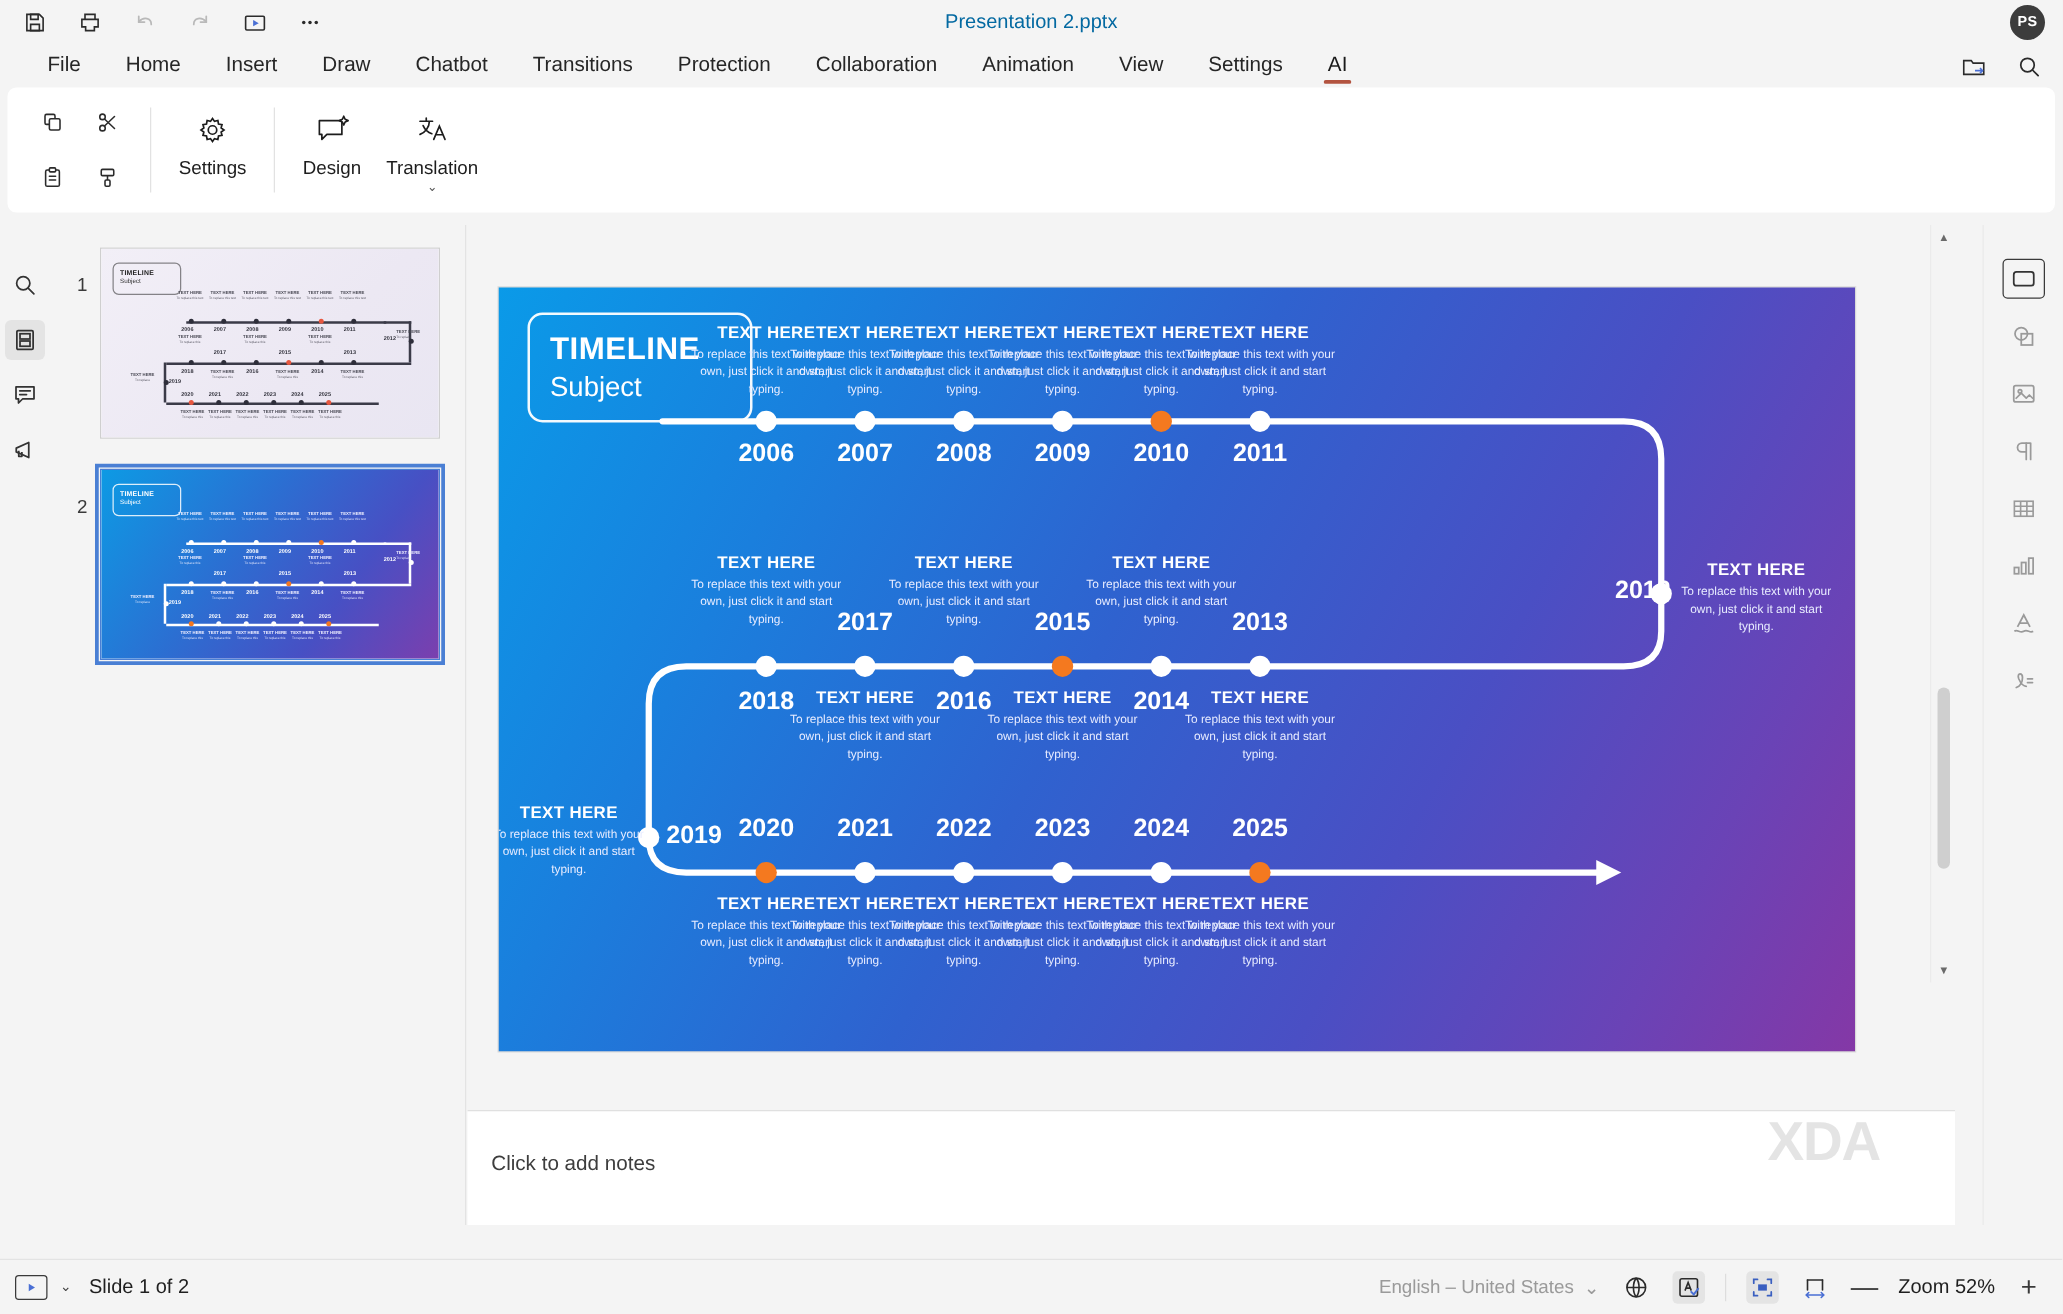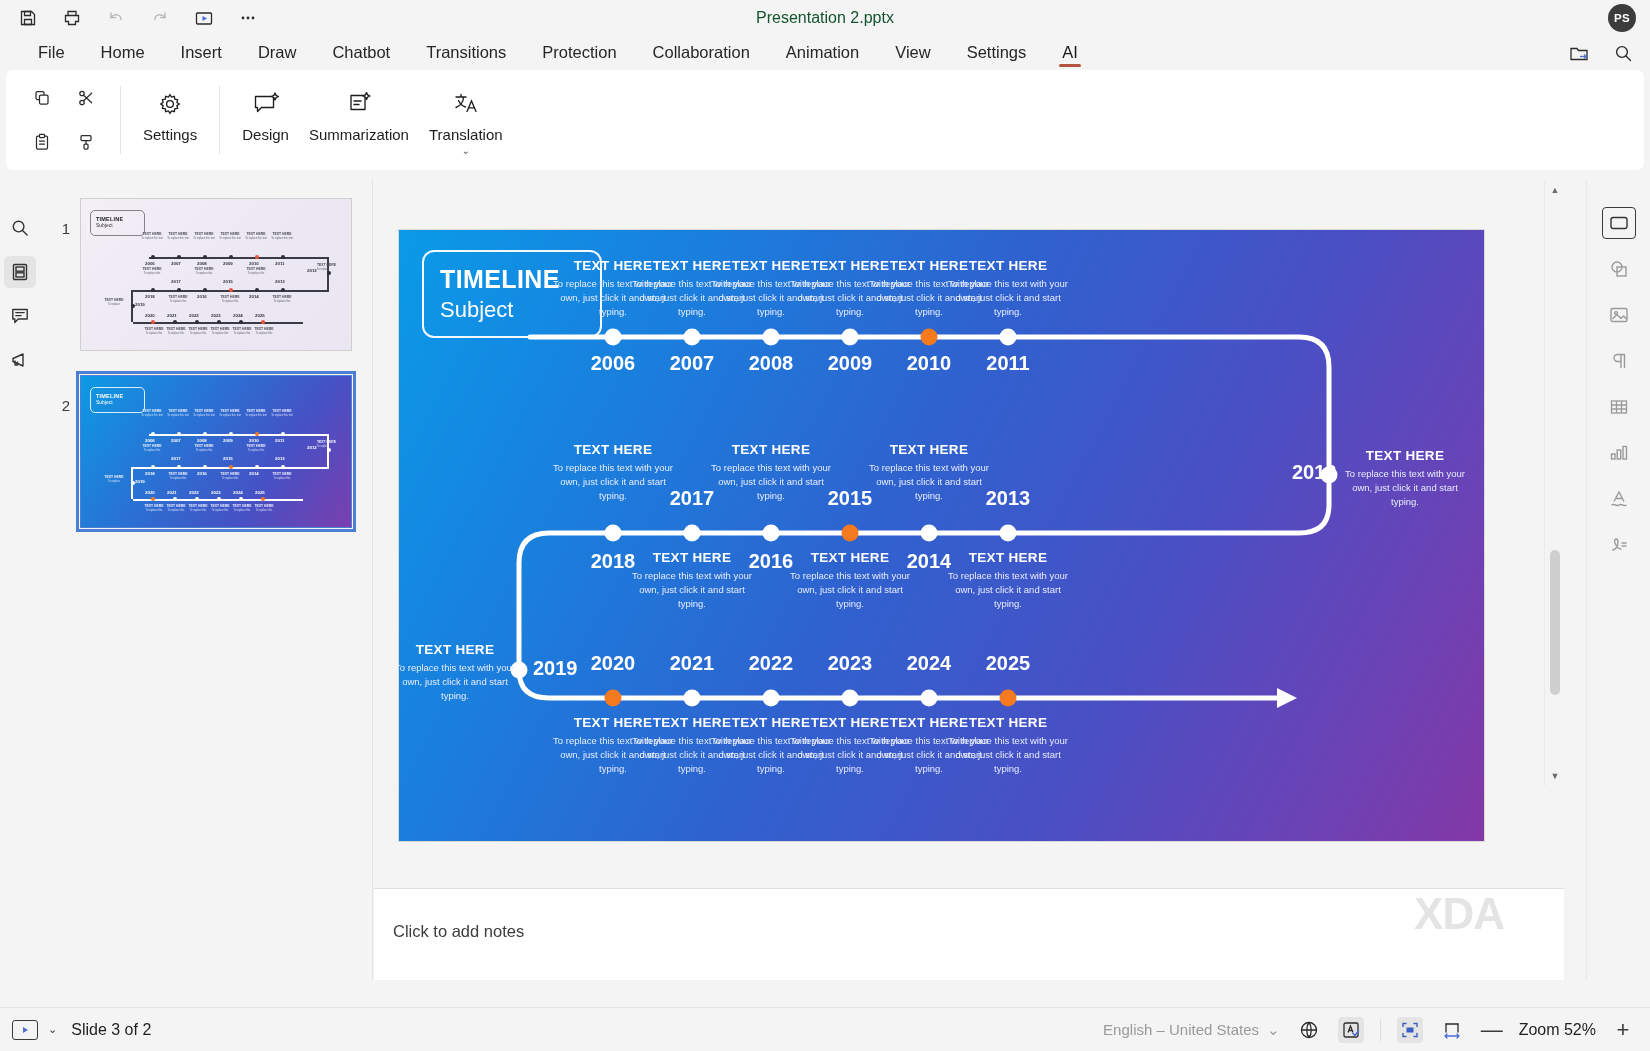--- a/index.html
+++ b/index.html
@@ -12,21 +12,21 @@
   .app { position: relative; width: 1650px; height: 1051px; background: #f4f4f4; }
 
   
   .topbar { position: absolute; left: 0; top: 0; width: 1650px; height: 36px; background: #f4f4f4; }
   .qa-icons { position: absolute; left: 8px; top: 2px; display: flex; align-items: center; gap: 4px; }
   .qa-btn { width: 40px; height: 32px; display: flex; align-items: center; justify-content: center; border-radius: 3px; }
   .qa-btn svg { display:block; }
   .doc-title {
     position: absolute; left: 0; top: 0; width: 1650px; height: 36px;
     display: flex; align-items: center; justify-content: center;
-    font-size: 16px; color: #14532d; pointer-events: none;
+    font-size: 16px; color: #0369a1; pointer-events: none;
   }
   .avatar {
     position: absolute; right: 14px; top: 4px; width: 28px; height: 28px; border-radius: 50%;
     background: #3c3c3c; color: #fff; font-size: 11.5px; font-weight: bold;
     display: flex; align-items: center; justify-content: center; letter-spacing: .3px;
   }
 
   
   .menubar { position: absolute; left: 0; top: 36px; width: 1650px; height: 33px; background: #f4f4f4; }
   .menu-items { position: absolute; left: 20px; top: 0; height: 33px; display: flex; align-items: center; gap: 0; }
@@ -320,30 +320,20 @@
 
       <div class="rgroup">
         <div class="rbtn">
           <span class="ico">
             <svg width="32" height="30" viewBox="0 0 32 30" fill="none" stroke="#1d1d1d" stroke-width="1.35" stroke-linejoin="round">
               <path d="M5.5 7.5h18v11h-12l-4 4v-4h-2z"></path>
               <path d="M25 4l1.1 2.4L28.5 7.5l-2.4 1.1L25 11l-1.1-2.4L21.5 7.5l2.4-1.1z" fill="#fff"></path>
             </svg>
           </span>
           <span class="lbl">Design</span>
-        </div>
-        <div class="rbtn">
-          <span class="ico">
-            <svg width="32" height="30" viewBox="0 0 32 30" fill="none" stroke="#1d1d1d" stroke-width="1.35" stroke-linejoin="round">
-              <path d="M8 6.5h14v14H8z"></path>
-              <path d="M11 12h7M11 15.5h5" stroke-linecap="round"></path>
-              <path d="M23.5 3.5l1.1 2.4 2.4 1.1-2.4 1.1-1.1 2.4-1.1-2.4-2.4-1.1 2.4-1.1z" fill="#fff"></path>
-            </svg>
-          </span>
-          <span class="lbl">Summarization</span>
         </div>
         <div class="rbtn">
           <span class="ico">
             <svg width="32" height="30" viewBox="0 0 32 30" fill="none" stroke="#1d1d1d" stroke-width="1.35" stroke-linecap="round">
               <path d="M6 8h10M11 5.5v2.5M13.5 8c0 5-3.5 9-7.5 10.5M8.5 11.5c1.5 3.5 4 5.5 7 6.5"></path>
               <path d="M17 22.5l4.5-10.5 4.5 10.5M18.8 18.8h5.6"></path>
             </svg>
           </span>
           <span class="lbl">Translation</span>
           <span class="caret">⌄</span>
@@ -780,21 +770,21 @@
   </div>
 
   <div class="statusbar">
     <div class="sb-left">
       <div class="sb-playbtn">
         <svg width="10" height="10" viewBox="0 0 10 10">
             <path d="M3 2l5 3-5 3z" fill="#4a6fd4"></path>
           </svg>
       </div>
       <div class="sb-caret">⌄</div>
-      <div class="sb-slide">Slide 3 of 2</div>
+      <div class="sb-slide">Slide 1 of 2</div>
     </div>
     <div class="sb-right">
       <div class="sb-lang">
         <span>English – United States</span>
         <span>⌄</span>
       </div>
       <div class="sb-icon">
         <svg width="22" height="22" viewBox="0 0 22 22" fill="none" stroke="#2b2b2b" stroke-width="1.3">
           <circle cx="11" cy="11" r="7.5"></circle>
             <path d="M3.5 11h15M11 3.5c3 3.5 3 11.5 0 15M11 3.5c-3 3.5-3 11.5 0 15"></path>

